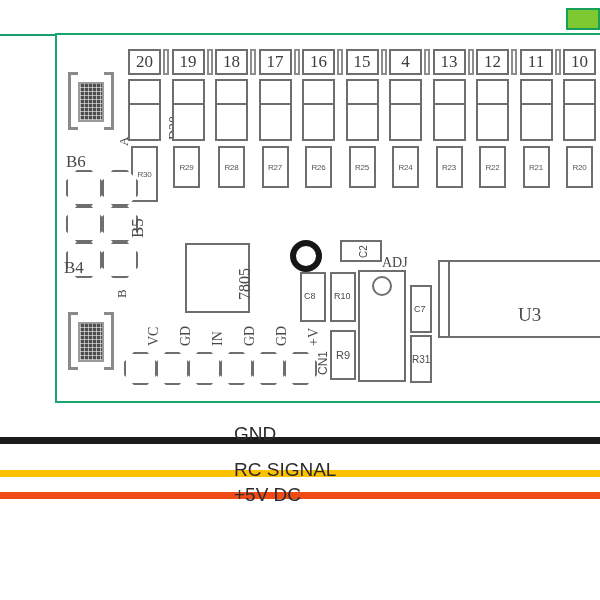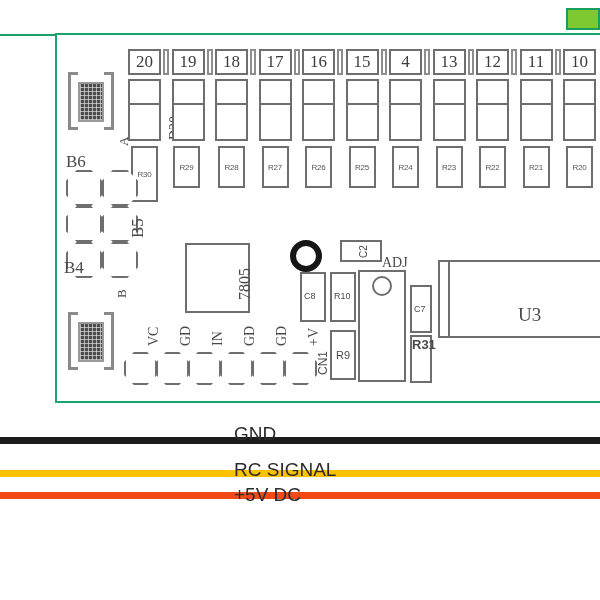--- a/index.html
+++ b/index.html
@@ -270,21 +270,21 @@
   <div class="lbl" style="left:336px;top:349px;font-size:11px;">R9</div>
 
   <div class="part" style="left:358px;top:270px;width:48px;height:112px;"></div>
   <div class="circle-thin" style="left:372px;top:276px;width:20px;height:20px;"></div>
   <div class="lbl" style="left:382px;top:255px;font-size:14px;font-family:'Liberation Serif',serif;">ADJ</div>
 
   <div class="part" style="left:410px;top:285px;width:22px;height:48px;"></div>
   <div class="lbl" style="left:414px;top:304px;font-size:9px;">C7</div>
 
   <div class="part" style="left:410px;top:335px;width:22px;height:48px;"></div>
-  <div class="lbl" style="left:412px;top:337px;font-size:13px;font-weight:bold;">R31</div>
+  <div class="lbl" style="left:412px;top:354px;font-size:10px;">R31</div>
 
   <div class="part" style="left:438px;top:260px;width:180px;height:78px;"></div>
   <div class="part" style="left:438px;top:260px;width:12px;height:78px;border-right:2px solid #6e6e6e;"></div>
   <div class="lbl" style="left:518px;top:304px;font-size:19px;font-family:'Liberation Serif',serif;">U3</div>
 
   <div id="wires">
       <div class="wire" style="top: 437px; height: 7px; background: rgb(28, 28, 28);"></div>
       <div class="wire-label" style="left: 234px; top: 411px;">GND</div>
       <div class="wire" style="top: 470px; height: 7px; background: rgb(252, 194, 0);"></div>
       <div class="wire-label" style="left: 234px; top: 447px;">RC SIGNAL</div>

